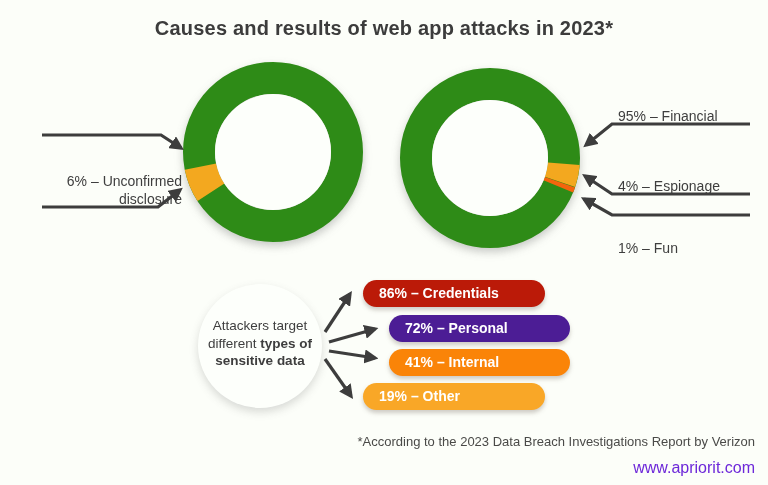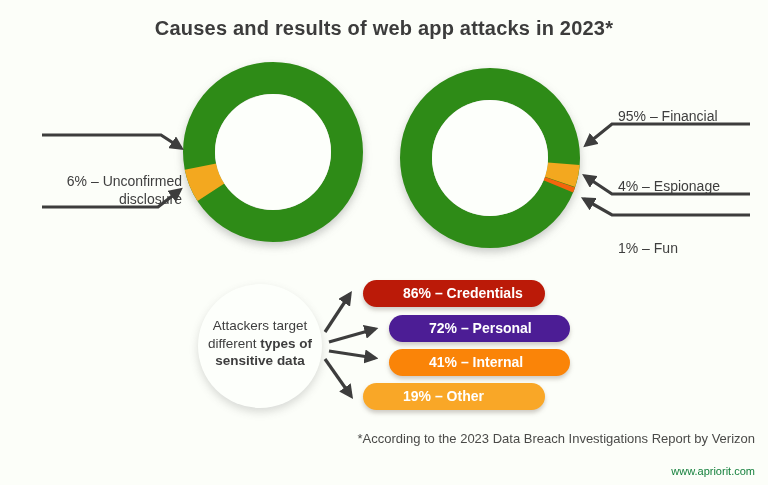--- a/index.html
+++ b/index.html
@@ -37,30 +37,30 @@
     background: #FDFFFB; border-radius: 50%;
     box-shadow: 0 4px 8px rgba(90,90,90,.22);
   }
   .target-circle-text {
     position: absolute; left: 200px; top: 317px; width: 120px;
     text-align: center; color: #3E3E3E; font-size: 13.5px; line-height: 1.3;
   }
   .bar {
     position: absolute; height: 27px; border-radius: 14px;
     color: #FFFFFF; font-size: 14px; font-weight: bold;
-    line-height: 27px; padding-left: 40px;
+    line-height: 27px; padding-left: 16px;
     box-shadow: 0 3px 4px rgba(120,110,100,.35);
   }
   #bar-0 { left: 363px; top: 280px; width: 182px; }
   #bar-1 { left: 389px; top: 315px; width: 181px; }
   #bar-2 { left: 389px; top: 349px; width: 181px; }
   #bar-3 { left: 363px; top: 383px; width: 182px; }
   .footer { position: absolute; right: 13px; bottom: 8px; text-align: right; }
   .footer-source { font-size: 13px; color: #4A4A48; }
-  .footer-site   { font-size: 11px; color: #15803d; margin-top: 19px; }
+  .footer-site   { font-size: 16px; color: #6d28d9; margin-top: 10px; }
   b { font-weight: bold; }
 </style>
 </head>
 <body>
 
 <div id="stage">
 
   <div class="title">Causes and results of web app attacks in 2023*</div>
 
   <svg id="donut-left-svg" class="donut-svg" width="180" height="180" viewBox="0 0 180 180">

